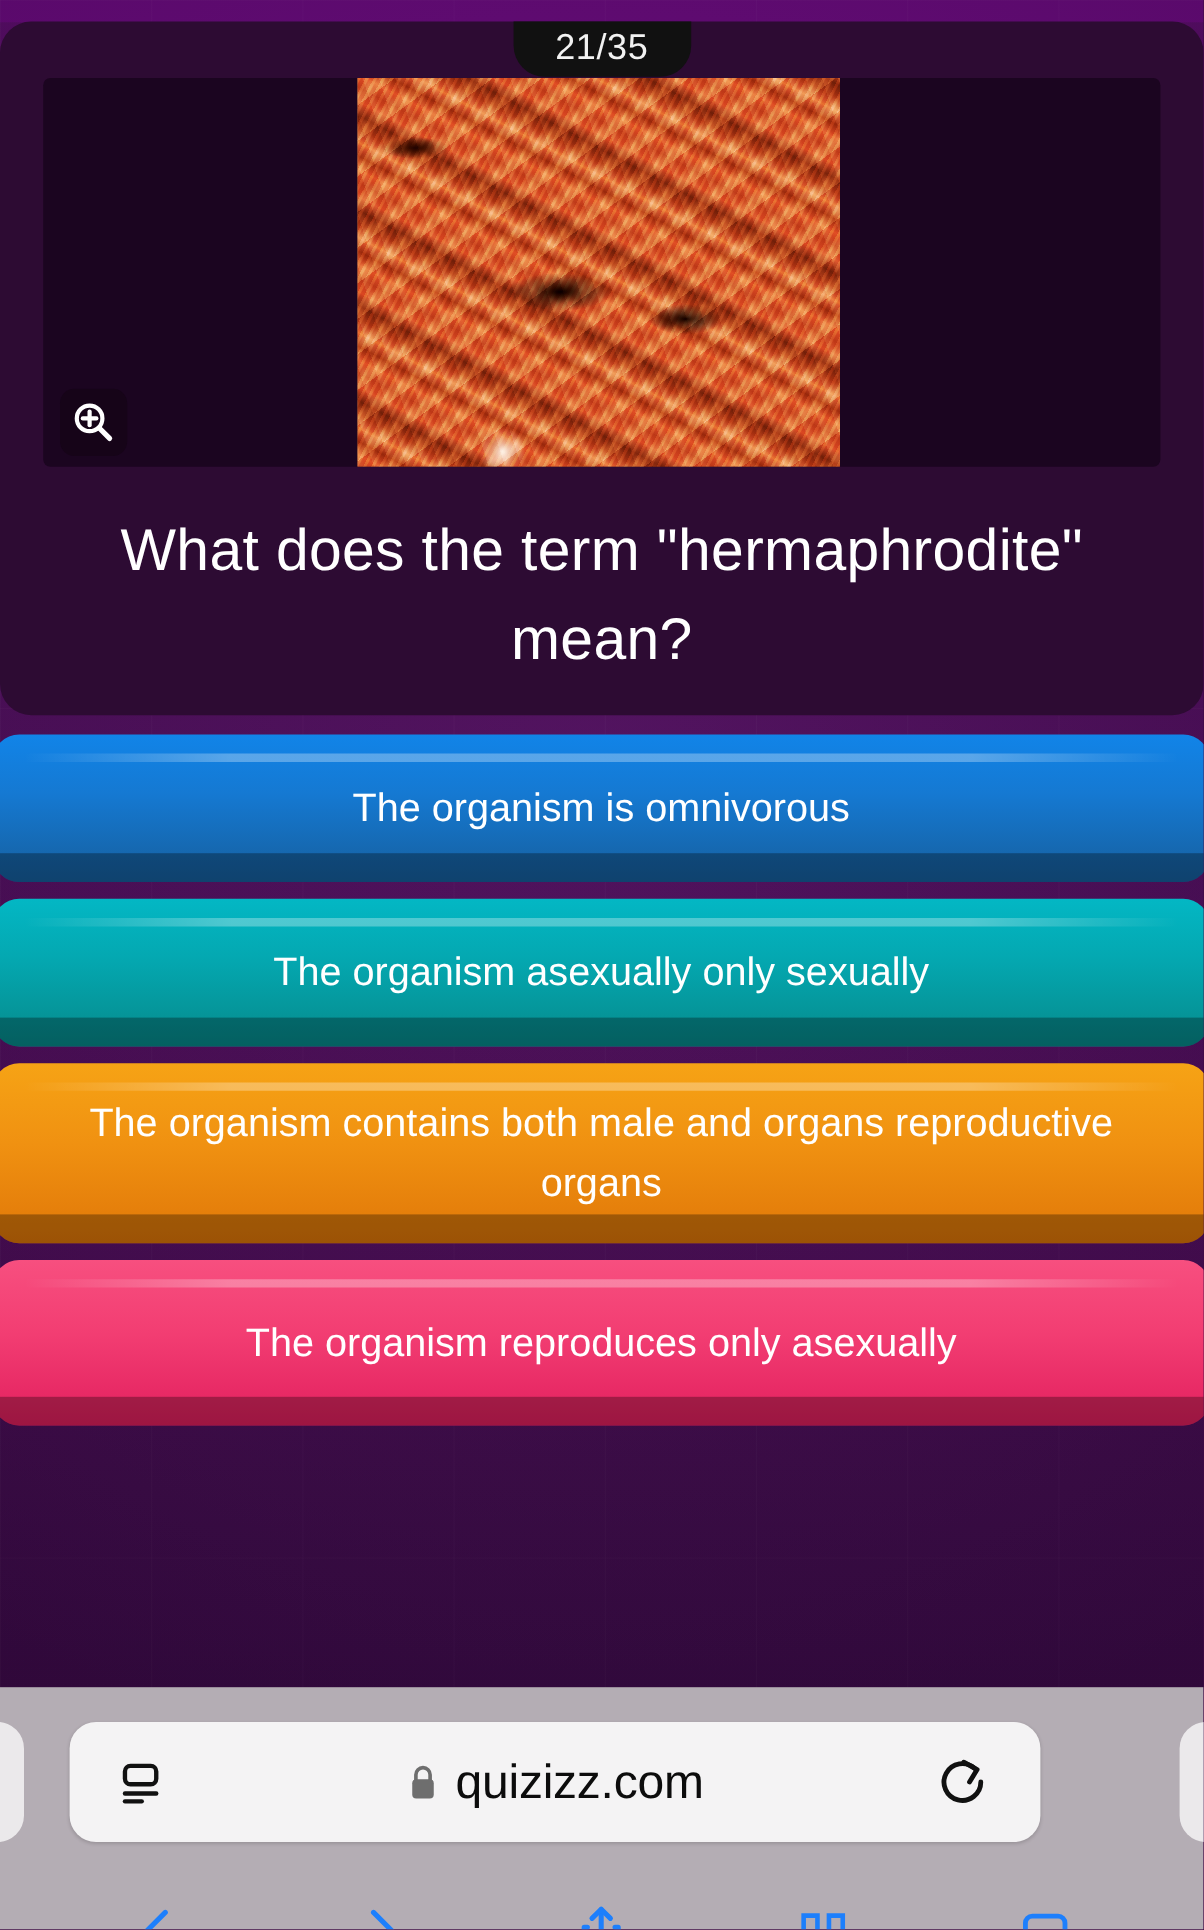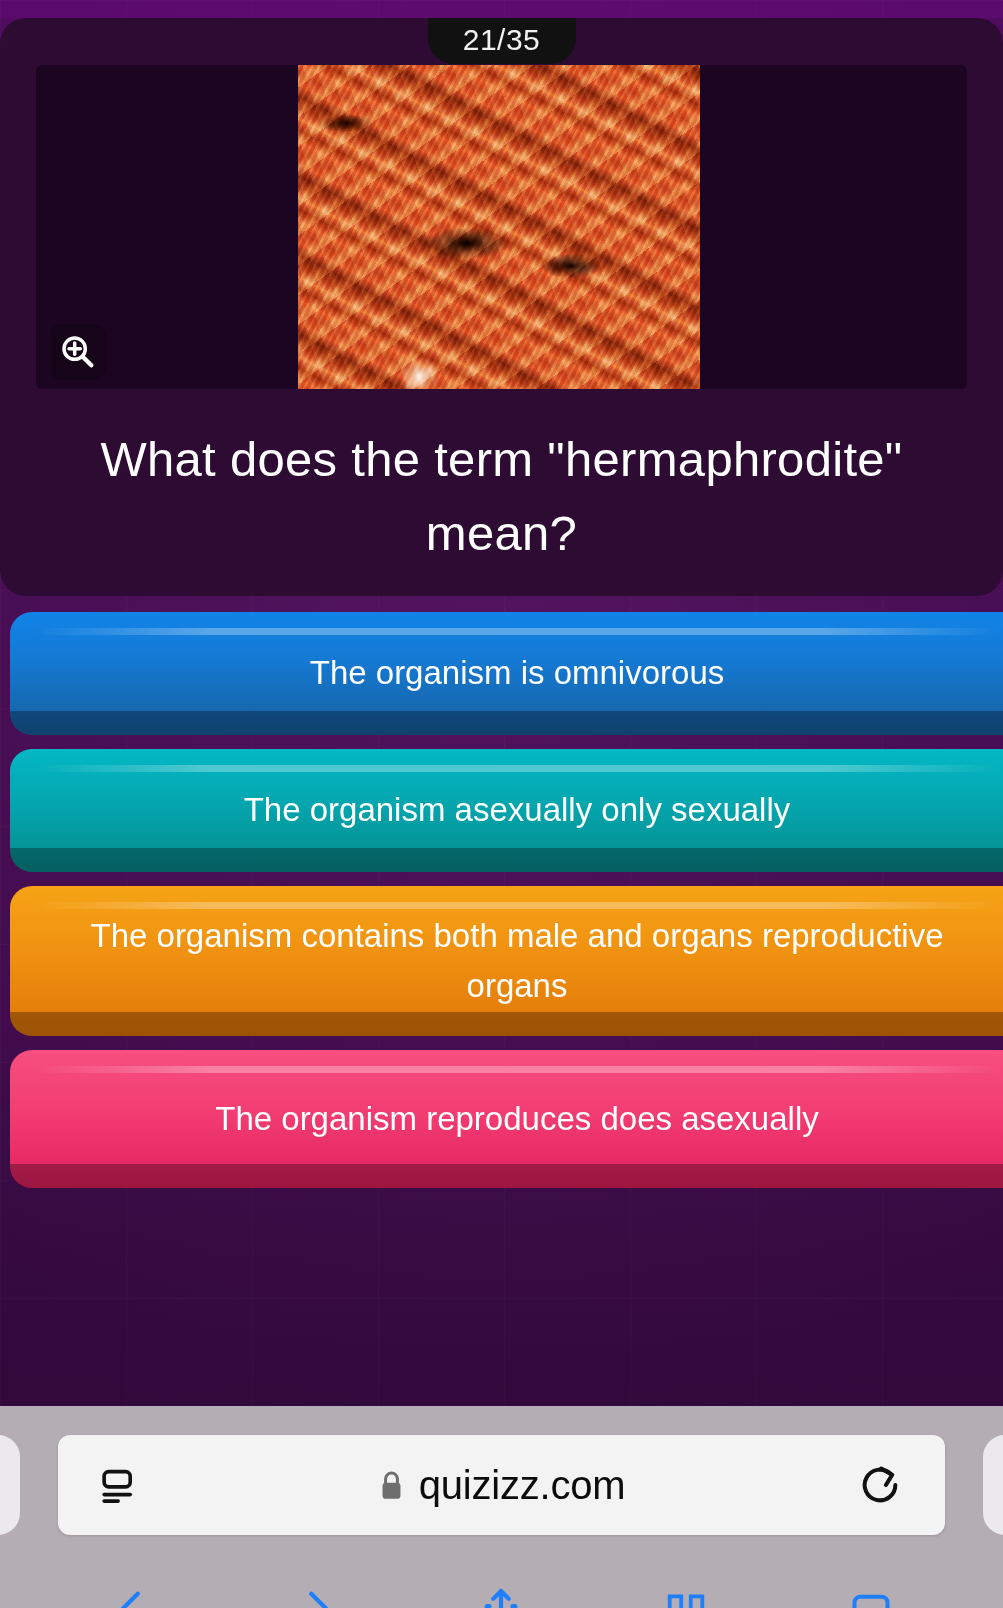--- a/index.html
+++ b/index.html
@@ -133,21 +133,21 @@
     border-radius:0 0 26px 26px;
     display:flex; align-items:center; justify-content:center;
     font-size:30px;
     letter-spacing:0.5px;
     z-index:14;
   }
 
   
   .options {
     position:absolute;
-    left:16px; top:612px;
+    left:0; top:612px;
     width:896px;
   }
   .option {
     position:relative;
     width:1014px;
     margin-left:-6px;
     margin-bottom:14px;
     border-radius:22px;
     color:#ffffff;
     display:flex; align-items:center; justify-content:center;
@@ -185,23 +185,23 @@
   
   .browser-bar {
     position:absolute;
     left:0; bottom:0;
     width:1003px; height:202px;
     background:#b4adb4;
   }
   .url-field {
     position:absolute;
     left:58px; top:29px;
-    width:887px; height:100px;
+    width:809px; height:100px;
     background:#f4f3f4;
-    border-radius:12px;
+    border-radius:22px;
     display:flex; align-items:center;
     box-shadow:0 1px 3px rgba(0,0,0,0.14);
   }
   .url-side {
     position:absolute;
     top:29px;
     width:44px; height:100px;
     background:#f4f3f4;
     border-radius:22px;
     opacity:0.85;
@@ -265,21 +265,21 @@
     <div class="option opt-1">
       <span class="inner">The organism is omnivorous</span>
     </div>
     <div class="option opt-2">
       <span class="inner">The organism asexually only sexually</span>
     </div>
     <div class="option opt-3">
       <span class="inner">The organism contains both male and organs reproductive organs</span>
     </div>
     <div class="option opt-4">
-      <span class="inner">The organism reproduces does asexually</span>
+      <span class="inner">The organism reproduces only asexually</span>
     </div>
   </div>
 
   <div class="browser-bar">
 
     <div class="url-side left"></div>
     <div class="url-side right"></div>
 
     <div class="url-field">
 

